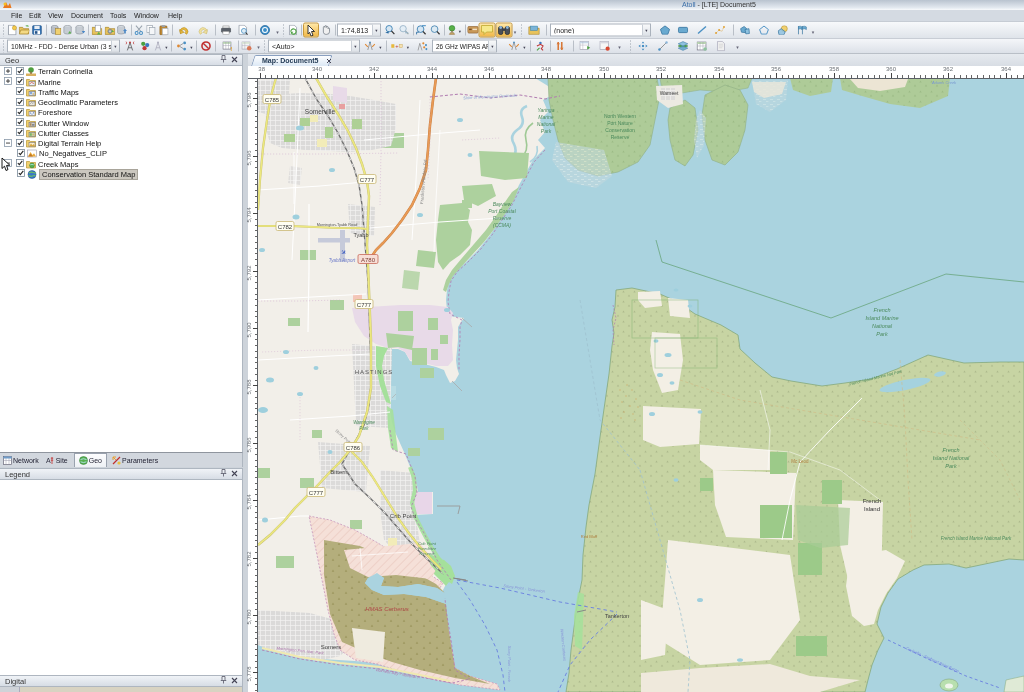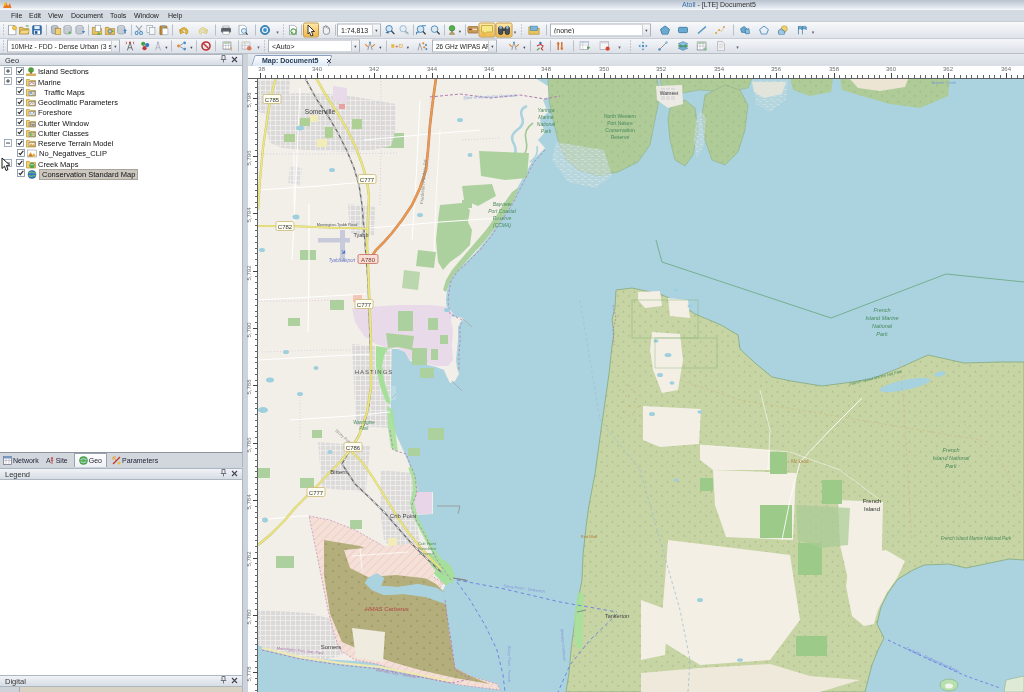--- a/index.html
+++ b/index.html
@@ -496,21 +496,21 @@
           <rect x="0.5" y="0.5" width="7" height="7" fill="#fff" stroke="#7a8a9a" stroke-width="0.8"></rect>
           <path d="M1.8 4 l1.5 1.7 L6.3 1.9" stroke="#222" stroke-width="1.1" fill="none"></path>
         </svg></span>
       <span style="margin-left:2px;display:inline-flex">
         <svg width="10" height="9" viewBox="0 0 10 9">
           <rect y="6.5" width="10" height="2.5" fill="#d8b060"></rect>
           <circle cx="5" cy="3" r="2.8" fill="#4f9e3f"></circle>
           <rect x="4.4" y="4.5" width="1.2" height="2.5" fill="#8a5a28"></rect>
         </svg>
       </span>
-      <span style="margin-left:2px">Island Sections</span>
+      <span style="margin-left:2px">Terrain Corinella</span>
     </div>
     <div style="position:absolute;left:0;top:11.1px;height:10.3px;width:243px;display:flex;align-items:center;font-size:7.5px;color:#111">
       <span style="margin-left:4px"><svg width="8" height="8" viewBox="0 0 8 8" style="flex:none">
           <rect x="0.5" y="0.5" width="7" height="7" fill="#fff" stroke="#8a9aaa" stroke-width="0.8"></rect>
           <rect x="2" y="3.6" width="4" height="0.9" fill="#333"></rect>
           <rect x="3.55" y="2" width="0.9" height="4" fill="#333"></rect>
         </svg></span>
       <span style="margin-left:4px"><svg width="8" height="8" viewBox="0 0 8 8" style="flex:none">
           <rect x="0.5" y="0.5" width="7" height="7" fill="#fff" stroke="#7a8a9a" stroke-width="0.8"></rect>
           <path d="M1.8 4 l1.5 1.7 L6.3 1.9" stroke="#222" stroke-width="1.1" fill="none"></path>
@@ -531,21 +531,21 @@
           <path d="M1.8 4 l1.5 1.7 L6.3 1.9" stroke="#222" stroke-width="1.1" fill="none"></path>
         </svg></span>
       <span style="margin-left:2px;display:inline-flex">
         <svg width="10" height="9" viewBox="0 0 10 9">
           <path d="M0.5 1.5 h3 l1 1 h5 v5.5 h-9 Z" fill="#f0d070" stroke="#b89530" stroke-width="0.7"></path>
           <rect x="3" y="3.5" width="6" height="4" fill="#cfe0f0" stroke="#667" stroke-width="0.5"></rect>
           <rect x="4" y="4.5" width="2" height="1" fill="#4070c0"></rect>
           <rect x="6.5" y="5.5" width="1.5" height="1" fill="#e0a030"></rect>
         </svg>
       </span>
-      <span style="margin-left:8px">Traffic Maps</span>
+      <span style="margin-left:2px">Traffic Maps</span>
     </div>
     <div style="position:absolute;left:0;top:31.6px;height:10.3px;width:243px;display:flex;align-items:center;font-size:7.5px;color:#111">
       <span style="margin-left:4px;width:8px"></span>
       <span style="margin-left:4px"><svg width="8" height="8" viewBox="0 0 8 8" style="flex:none">
           <rect x="0.5" y="0.5" width="7" height="7" fill="#fff" stroke="#7a8a9a" stroke-width="0.8"></rect>
           <path d="M1.8 4 l1.5 1.7 L6.3 1.9" stroke="#222" stroke-width="1.1" fill="none"></path>
         </svg></span>
       <span style="margin-left:2px;display:inline-flex">
         <svg width="10" height="9" viewBox="0 0 10 9">
           <path d="M0.5 1.5 h3 l1 1 h5 v5.5 h-9 Z" fill="#f0d070" stroke="#b89530" stroke-width="0.7"></path>
@@ -613,21 +613,21 @@
           <rect x="0.5" y="0.5" width="7" height="7" fill="#fff" stroke="#7a8a9a" stroke-width="0.8"></rect>
           <path d="M1.8 4 l1.5 1.7 L6.3 1.9" stroke="#222" stroke-width="1.1" fill="none"></path>
         </svg></span>
       <span style="margin-left:2px;display:inline-flex">
         <svg width="10" height="9" viewBox="0 0 10 9">
           <path d="M0.5 1.5 h3 l1 1 h5 v5.5 h-9 Z" fill="#f0d070" stroke="#b89530" stroke-width="0.7"></path>
           <rect x="3" y="3.5" width="6" height="4" fill="#f8edd0" stroke="#667" stroke-width="0.5"></rect>
           <path d="M3.2 7.2 l1.8-2.6 1.4 1.6 1.2-1.2 1.6 2.2 Z" fill="#d8a840"></path>
         </svg>
       </span>
-      <span style="margin-left:2px">Reserve Terrain Model</span>
+      <span style="margin-left:2px">Digital Terrain Help</span>
     </div>
     <div style="position:absolute;left:0;top:82.8px;height:10.3px;width:243px;display:flex;align-items:center;font-size:7.5px;color:#111">
       <span style="margin-left:13px"></span>
       <span style="margin-left:4px"><svg width="8" height="8" viewBox="0 0 8 8" style="flex:none">
           <rect x="0.5" y="0.5" width="7" height="7" fill="#fff" stroke="#7a8a9a" stroke-width="0.8"></rect>
           <path d="M1.8 4 l1.5 1.7 L6.3 1.9" stroke="#222" stroke-width="1.1" fill="none"></path>
         </svg></span>
       <span style="margin-left:2px;display:inline-flex">
         <svg width="10" height="9" viewBox="0 0 10 9">
           <rect x="0.5" y="1" width="9" height="7" fill="#fff" stroke="#99a" stroke-width="0.6"></rect>

